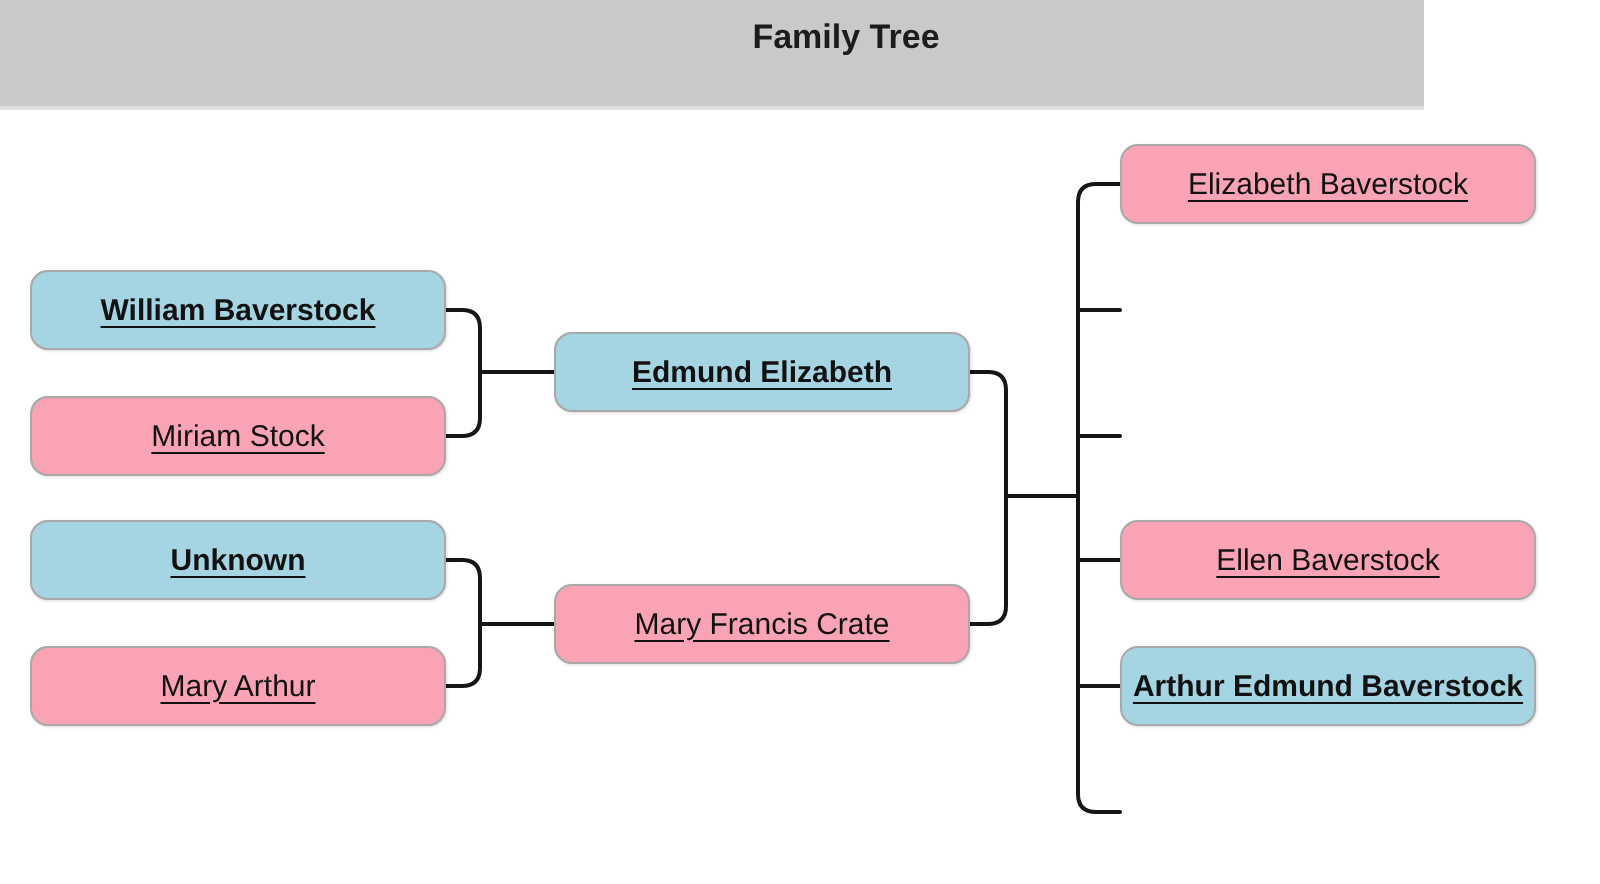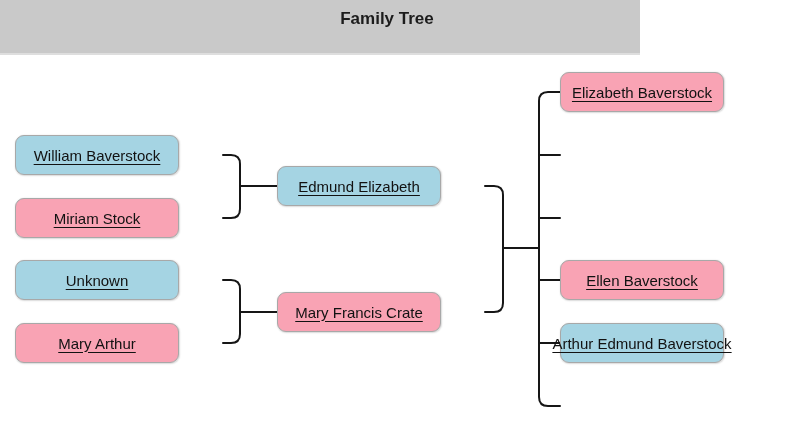--- a/index.html
+++ b/index.html
@@ -10,21 +10,21 @@
     --header-bg:#c9c9c9;
   }
   *{box-sizing:border-box;}
   html,body{margin:0;padding:0;}
   body{
     width:800px;height:442px;position:relative;overflow:hidden;
     background:#ffffff;
     font-family:"Liberation Sans", sans-serif;
   }
   .app-header{
-    position:absolute;top:0;left:0;width:640px;height:55px;
+    position:absolute;top:0;left:0;width:712px;height:55px;
     background:var(--header-bg);
     border-bottom:2px solid #dedede;
     z-index:3;
   }
   .app-title{
     position:absolute;left:134px;right:0;top:9px;
     text-align:center;
     font-size:17px;font-weight:bold;color:#1c1c1c;
   }
   .tree-canvas{
@@ -35,29 +35,29 @@
     pointer-events:none;
     z-index:1;
   }
   .connector{
     fill:none;
     stroke:var(--line);
     stroke-width:2;
     stroke-linecap:round;
   }
   .node{
-    position:absolute;width:164px;height:40px;
+    position:absolute;width:208px;height:40px;
     border:1.5px solid var(--node-border);
     border-radius:9px;
     display:flex;align-items:center;justify-content:center;
     cursor:pointer;
     z-index:2;
     box-shadow:0.5px 0.5px 1.5px rgba(0,0,0,0.15);
   }
-  .node.male{background:var(--male);}
+  .node.male{background:var(--male);font-weight:bold;}
   .node.female{background:var(--female);}
   .node-label{
     font-size:15px;color:#121212;
     text-decoration:underline;
     text-underline-offset:3px;
     white-space:nowrap;
   }
 </style>
 </head>
 <body>

